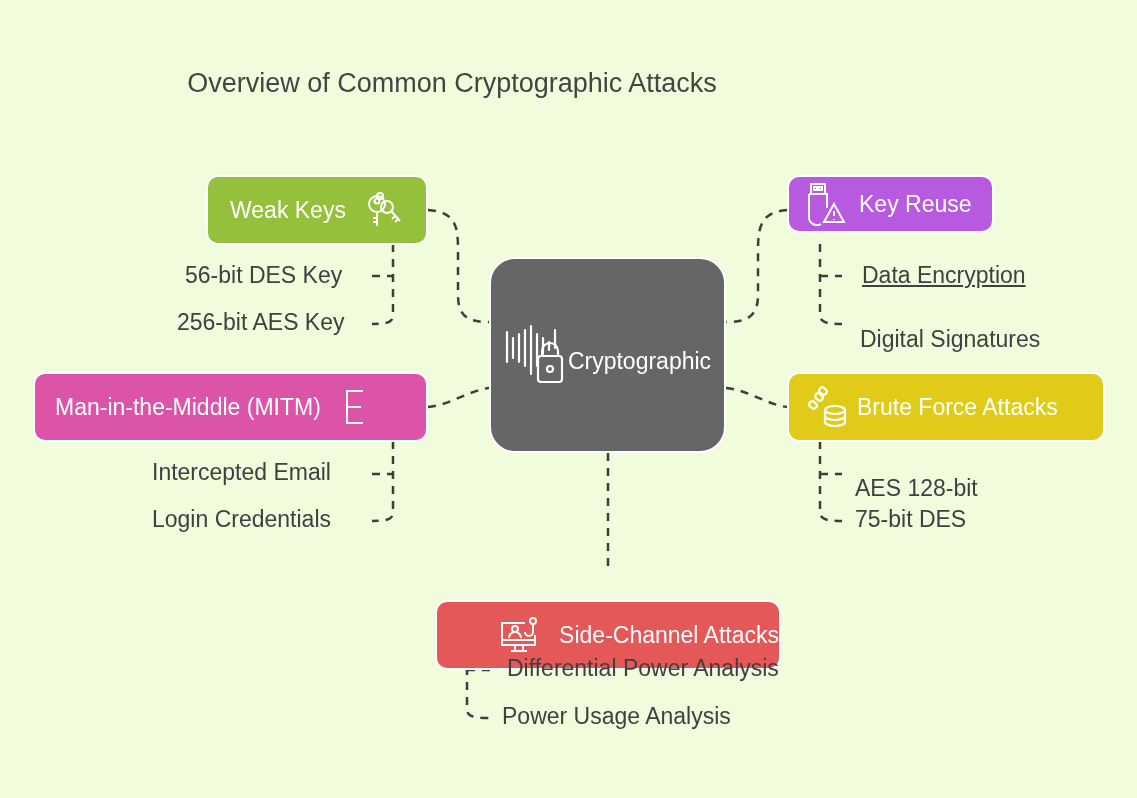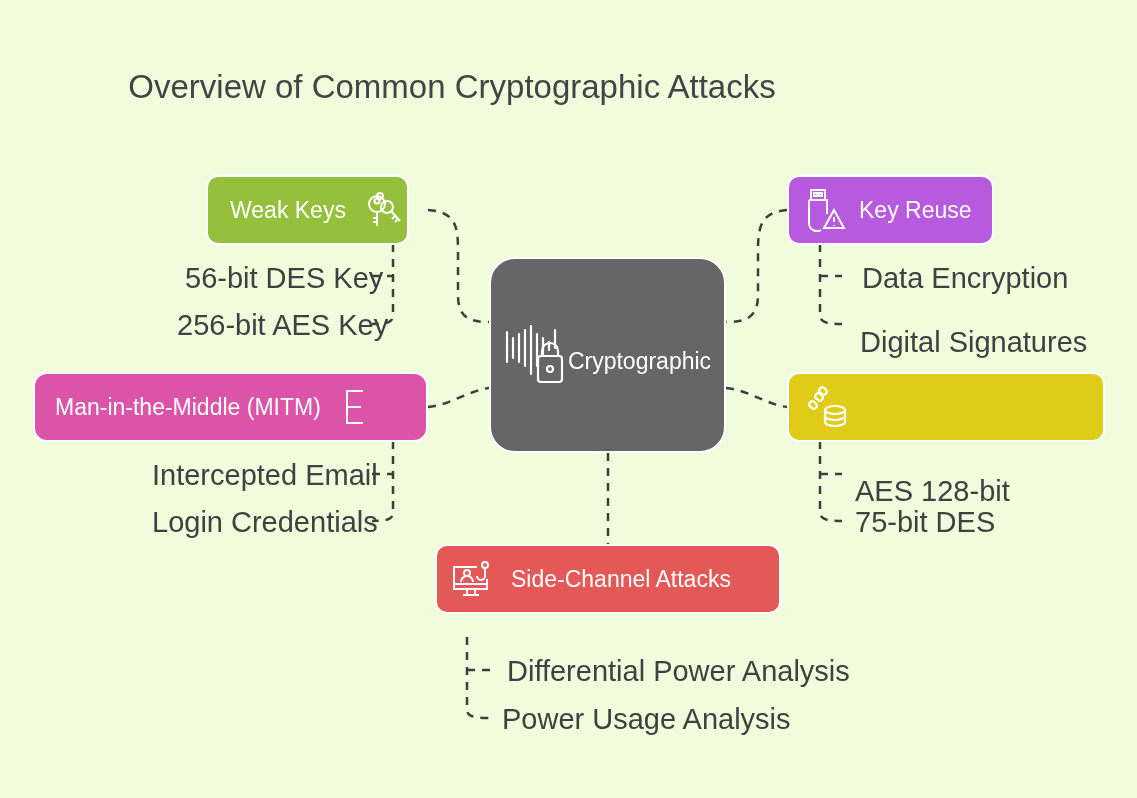--- a/index.html
+++ b/index.html
@@ -1,22 +1,22 @@
 <!DOCTYPE html>
 <html><head>
 <meta charset="utf-8">
 <style>
   html, body { margin:0; padding:0; }
   body { width:1137px; height:798px; background:#f0fcdc; position:relative; overflow:hidden;
          font-family:"Liberation Sans", "DejaVu Sans", sans-serif; color:#424242; }
-  .title { position:absolute; left:0; width:904px; top:68px; text-align:center; font-size:33px; color:#444; }
+  .title { position:absolute; left:0; width:904px; top:68px; text-align:center; font-size:27px; color:#444; }
   .box { position:absolute; border-radius:12px; color:#fff; font-size:23px; display:flex; align-items:center;
          box-sizing:border-box; border:2px solid #fff; }
   .box .lbl { white-space:nowrap; }
-  .sub { position:absolute; font-size:29px; color:#404040; white-space:nowrap; }
+  .sub { position:absolute; font-size:23px; color:#404040; white-space:nowrap; }
   .center { position:absolute; left:489px; top:257px; width:237px; height:196px; background:#666666;
             border-radius:26px; border:2px solid #fff; box-sizing:border-box; color:#fff;
             display:flex; flex-direction:row; align-items:center; justify-content:center; font-size:23px; text-align:center; }
   svg.lines { position:absolute; left:0; top:0; }
   .ico { display:inline-flex; }
 </style>
 </head>
 <body>
 
 <svg class="lines" width="1137" height="798">
@@ -62,78 +62,79 @@
       <rect x="34" y="32" width="24" height="26" rx="3"></rect>
       <path d="M38,32 v-5 a8,8 0 0 1 16,0 v5"></path>
       <circle cx="46" cy="45" r="3"></circle>
     </svg>
   </span>
   <div style="margin-top:12px;line-height:31px;">
     <div>Cryptographic</div>
   </div>
 </div>
 
-<div class="box" style="left:206px;top:175px;width:203px;height:70px;background:#94c03c;padding-left:22px;">
+<div class="box" style="left:206px;top:175px;width:222px;height:70px;background:#94c03c;padding-left:22px;">
   <span class="lbl">Weak Keys</span>
   <span class="ico" style="margin-left:20px;">
     <svg width="36" height="38" viewBox="0 0 36 38" fill="none" stroke="#fff" stroke-width="2">
       <circle cx="11" cy="13" r="8"></circle>
         <circle cx="11" cy="10" r="2.5"></circle>
       <path d="M11,21 v14 M11,27 h-4 M11,31 h-4"></path>
       <circle cx="21" cy="16" r="6"></circle>
       <path d="M25,20 l9,10 M29,25 l-3,3 M32,28 l-3,3"></path>
       <circle cx="14" cy="5" r="3"></circle>
     </svg>
   </span>
 </div>
 <div class="sub" style="left:185px;top:262px;">56-bit DES Key</div>
 <div class="sub" style="left:177px;top:309px;">256-bit AES Key</div>
 
-<div class="box" style="left:787px;top:175px;width:207px;height:70px;background:#b85ae0;padding-left:16px;">
+<div class="box" style="left:787px;top:175px;width:207px;height:58px;background:#b85ae0;padding-left:16px;">
   <span class="ico" style="margin-right:12px;">
     <svg width="42" height="44" viewBox="0 0 42 44" fill="none" stroke="#fff" stroke-width="2">
       <rect x="6" y="2" width="14" height="10"></rect>
         <rect x="9" y="5" width="3" height="3"></rect>
         <rect x="14" y="5" width="3" height="3"></rect>
       <path d="M4,12 h18 v14 M4,12 v24 a8,8 0 0 0 12,6"></path>
       <path d="M29,22 l-10,18 h20 z"></path>
         <path d="M29,29 v5 M29,37 v1"></path>
     </svg>
   </span>
   <span class="lbl">Key Reuse</span>
 </div>
-<div class="sub" style="left:862px;top:262px;">Data Encryption</div>
+<div class="sub" style="left:862px;top:262px;text-decoration:underline;">Data Encryption</div>
 <div class="sub" style="left:860px;top:326px;">Digital Signatures</div>
 
-<div class="box" style="left:33px;top:372px;width:395px;height:70px;background:#dc54a8;padding-left:20px;border-radius:14px;">
+<div class="box" style="left:33px;top:372px;width:395px;height:70px;background:#dc54a8;padding-left:20px;">
   <span class="lbl">Man-in-the-Middle (MITM)</span>
   <span class="ico" style="margin-left:22px;">
     <svg width="24" height="36" viewBox="0 0 24 36" fill="none" stroke="#fff" stroke-width="2">
       <path d="M20,2 H4 V34 H20 M4,18 H18"></path>
     </svg>
   </span>
 </div>
 <div class="sub" style="left:152px;top:459px;text-align:center;">Intercepted Email</div>
 <div class="sub" style="left:152px;top:506px;">Login Credentials</div>
 
 <div class="box" style="left:787px;top:372px;width:318px;height:70px;background:#e0cc18;padding-left:16px;">
   <span class="ico" style="margin-right:10px;">
     <svg width="42" height="42" viewBox="0 0 42 42" fill="none" stroke="#fff" stroke-width="2.2">
       <rect x="14" y="2" width="8" height="6" rx="3" transform="rotate(40 18 5)"></rect>
       <rect x="10" y="8" width="8" height="6" rx="3" transform="rotate(40 14 11)"></rect>
       <rect x="4" y="16" width="8" height="6" rx="3" transform="rotate(40 8 19)"></rect>
       <ellipse cx="30" cy="24" rx="10" ry="4"></ellipse>
       <path d="M20,24 v12 a10,4 0 0 0 20,0 v-12 M20,30 a10,4 0 0 0 20,0"></path>
     </svg>
   </span>
+  <span class="lbl">Brute Force Attacks</span>
 </div>
 <div class="sub" style="left:855px;top:459px;margin-top:16px;">AES 128-bit</div>
 <div class="sub" style="left:855px;top:506px;">75-bit DES</div>
 
-<div class="box" style="left:435px;top:544px;width:346px;height:70px;background:#e45858;padding-left:14px;">
+<div class="box" style="left:435px;top:600px;width:346px;height:70px;background:#e45858;padding-left:14px;justify-content:flex-end;">
   <span class="ico" style="margin-right:20px;">
     <svg width="40" height="40" viewBox="0 0 40 40" fill="none" stroke="#fff" stroke-width="2">
       <path d="M26,8 H3 V30 H36 V20"></path>
         <path d="M3,25 H36"></path>
         <path d="M16,30 v5 M24,30 v5 M12,36 h16"></path>
       <circle cx="16" cy="14" r="3"></circle>
         <path d="M10,23 a6,6 0 0 1 12,0"></path>
       <circle cx="34" cy="6" r="3"></circle>
         <path d="M34,9 v8 a4,4 0 0 1 -8,0"></path>
     </svg>

